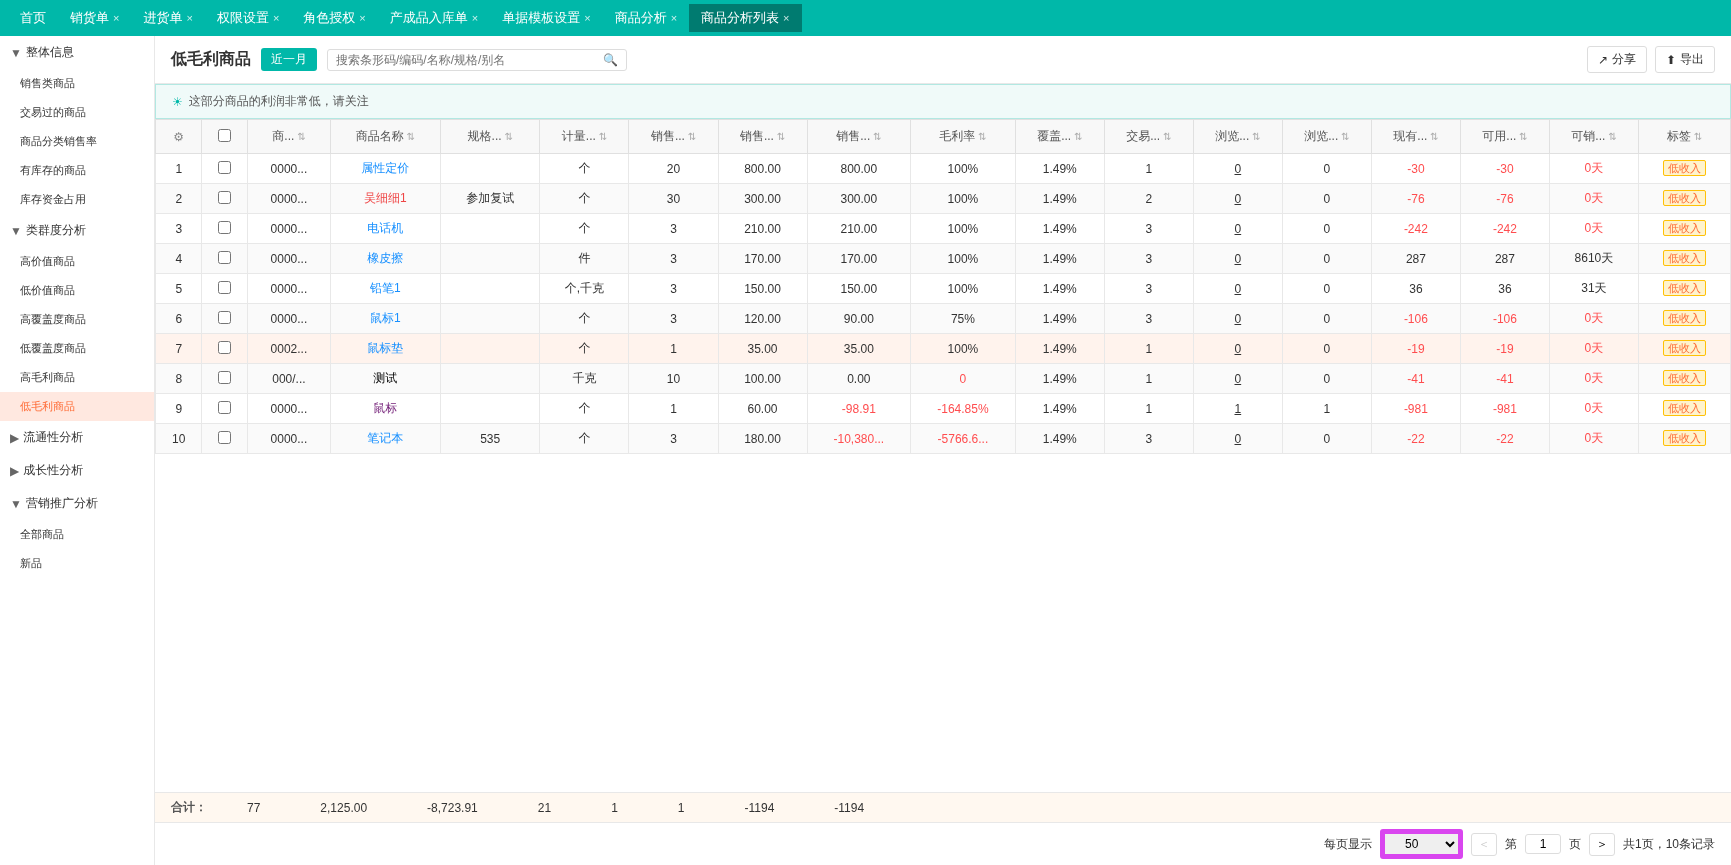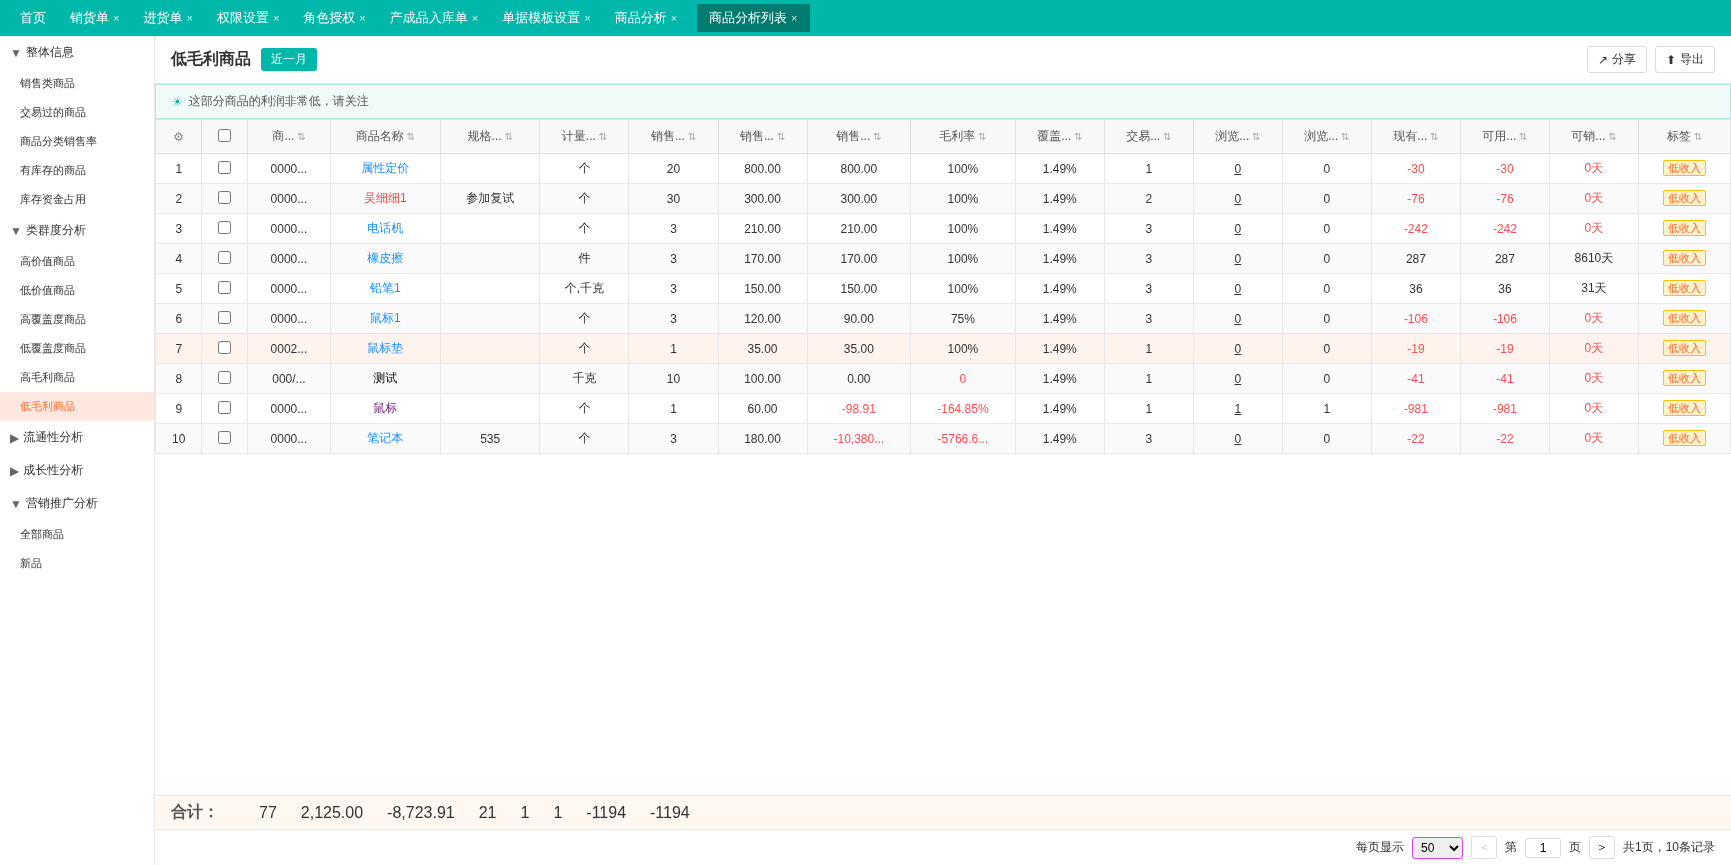--- a/index.html
+++ b/index.html
@@ -16,21 +16,21 @@
     .top-nav .nav-item {
       color: #fff;
       padding: 0 12px;
       height: 28px;
       display: flex;
       align-items: center;
       cursor: pointer;
       font-size: 13px;
       white-space: nowrap;
     }
-    .top-nav .nav-item.active { background: rgba(0,0,0,0.15); margin-left: 8px; }
+    .top-nav .nav-item.active { background: rgba(0,0,0,0.15); }
     .top-nav .nav-item .close-btn { margin-left: 4px; font-size: 11px; opacity: 0.8; }
 
     
     .main-layout {
       display: flex;
       height: calc(100vh - 36px);
     }
 
     
     .sidebar {
@@ -187,45 +187,45 @@
     .col-sort { cursor: pointer; }
     .col-sort::after { content: ' ⇅'; color: #aaa; font-size: 10px; }
 
     
     .table-footer {
       display: flex;
       align-items: center;
       padding: 6px 16px;
       border-top: 1px solid #e8e8e8;
       background: #fff8f0;
-      font-size: 16px;
+      font-size: 12px;
       gap: 20px;
     }
     .table-footer .total-label { color: #555; font-weight: bold; }
     .total-values {
       display: flex;
-      gap: 24px;
+      gap: 60px;
       margin-left: 20px;
     }
 
     
     .pagination-bar {
       display: flex;
       align-items: center;
       justify-content: flex-end;
       padding: 6px 16px;
       border-top: 1px solid #e8e8e8;
       background: #fff;
       font-size: 12px;
       gap: 8px;
     }
     .pagination-bar select {
-      border: 1px solid #d946ef;
+      border: 5px solid #d946ef;
       border-radius: 3px;
-      padding: 2px 4px;
+      padding: 2px 16px;
       font-size: 12px;
     }
     .page-btn {
       border: 1px solid #ddd;
       background: #fff;
       padding: 2px 6px;
       border-radius: 3px;
       cursor: pointer;
       font-size: 12px;
     }
@@ -354,20 +354,24 @@
     <div class="sidebar-item">
       <span>新品</span>
     </div>
   </div>
 
   <div class="content-area">
 
     <div class="content-header">
       <span class="content-title">低毛利商品</span>
       <button class="date-filter-btn">近一月</button>
+      <div class="search-box">
+        <input type="text" placeholder="搜索条形码/编码/名称/规格/别名" style="">
+        <span class="search-icon">🔍</span>
+      </div>
       <div class="header-actions">
         <button class="action-btn">
           <span>↗</span>
           <span>分享</span>
         </button>
         <button class="action-btn">
           <span>⬆</span>
           <span>导出</span>
         </button>
       </div>

